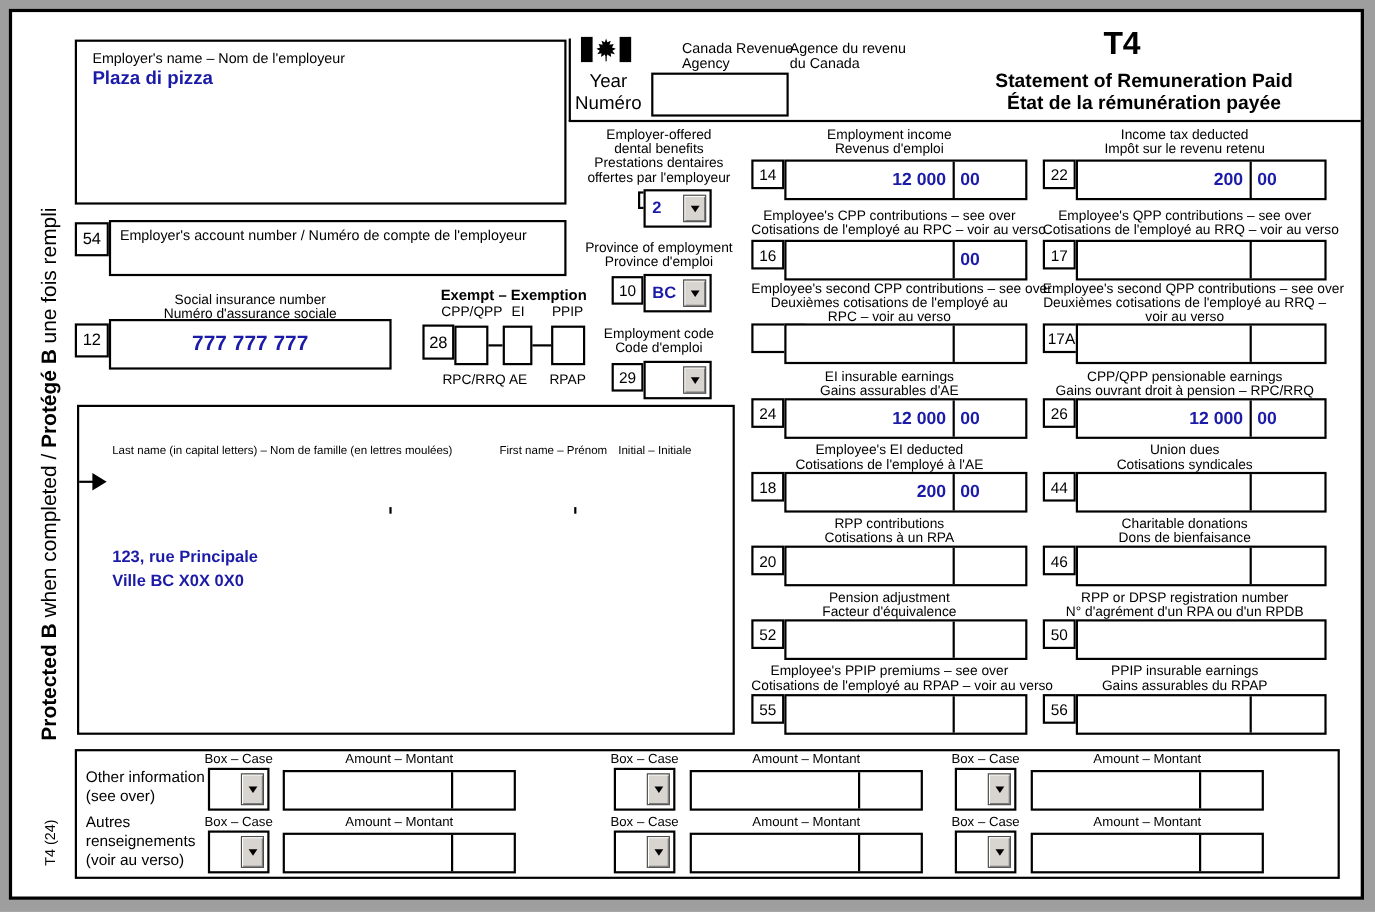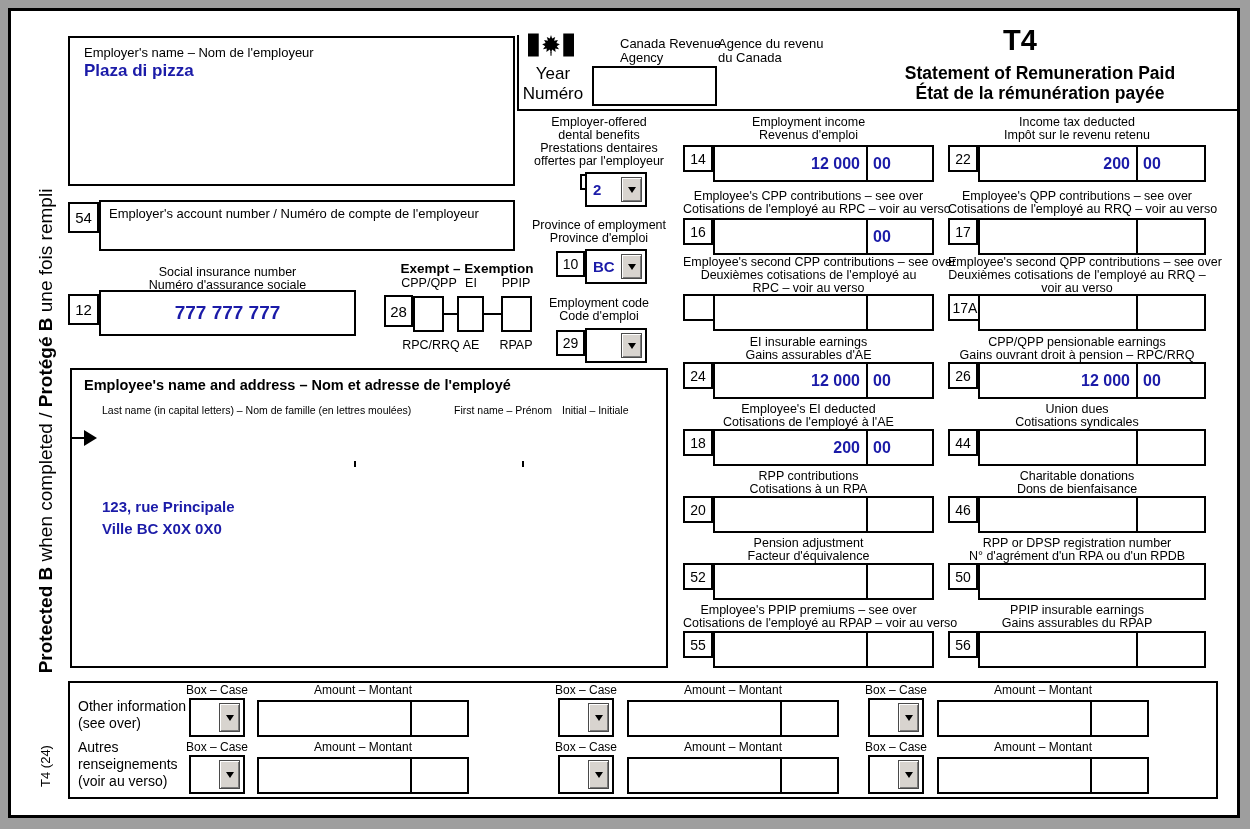--- a/index.html
+++ b/index.html
@@ -135,21 +135,20 @@
 <div class="box" style="left:413px;top:296px;width:31px;height:36px;"></div>
 <div class="line" style="left:444px;top:313px;width:13px;height:2px;"></div>
 <div class="box" style="left:457px;top:296px;width:27px;height:36px;"></div>
 <div class="line" style="left:484px;top:313px;width:17px;height:2px;"></div>
 <div class="box" style="left:501px;top:296px;width:31px;height:36px;"></div>
 <div class="abs lbl" style="left:392px;top:339px;width:78px;">RPC/RRQ</div>
 <div class="abs lbl" style="left:458px;top:339px;width:26px;">AE</div>
 <div class="abs lbl" style="left:492px;top:339px;width:48px;">RPAP</div>
 
 <div class="box" style="left:70px;top:368px;width:598px;height:300px;border-width:2.5px;">
-  <div class="abs" style="left:12px;top:7px;font-size:14.5px;font-weight:bold;">Employee's name and address – Nom et adresse de l'employé</div>
   <div class="abs" style="left:30px;top:34px;font-size:10.5px;">Last name (in capital letters) – Nom de famille (en lettres moulées)</div>
   <div class="abs" style="left:382px;top:34px;font-size:10.5px;">First name – Prénom</div>
   <div class="abs" style="left:490px;top:34px;font-size:10.5px;">Initial – Initiale</div>
 
   <div class="line" style="left:0px;top:67px;width:13px;height:2px;"></div>
   <div class="abs" style="left:12px;top:60px;width:0;height:0;border-top:8px solid transparent;border-bottom:8px solid transparent;border-left:13px solid #000;"></div>
 
   <div class="line" style="left:282px;top:91px;width:2px;height:6px;"></div>
   <div class="line" style="left:450px;top:91px;width:2px;height:6px;"></div>
 

